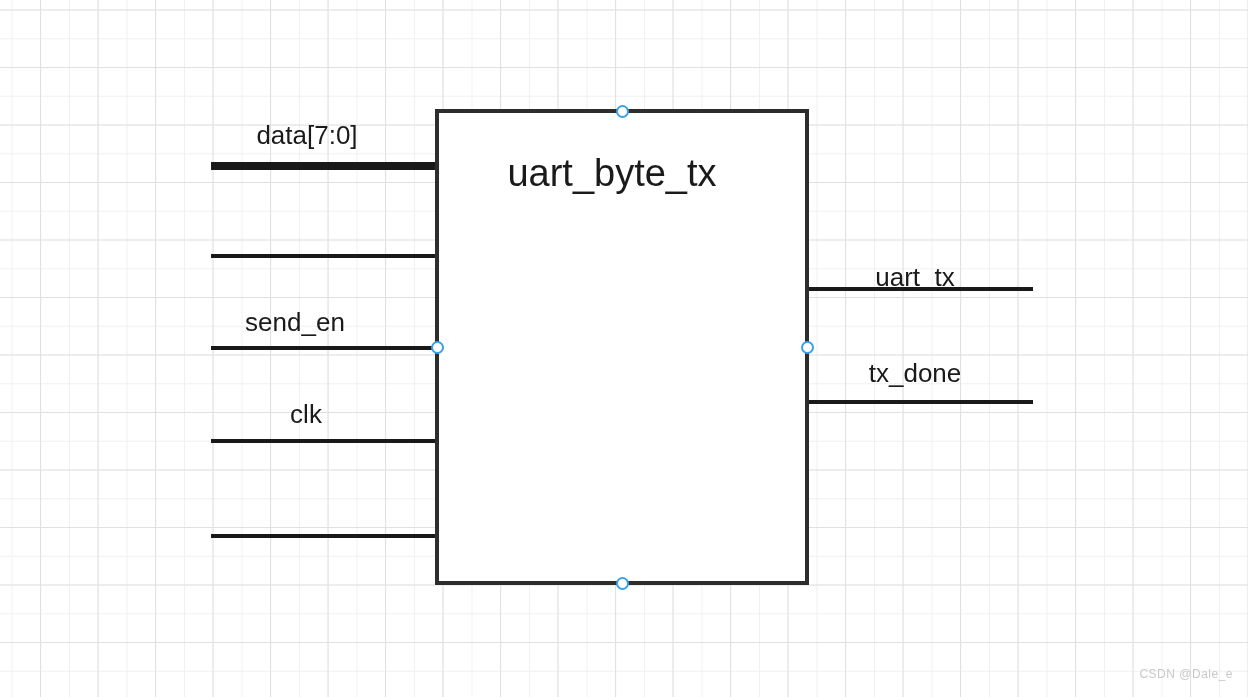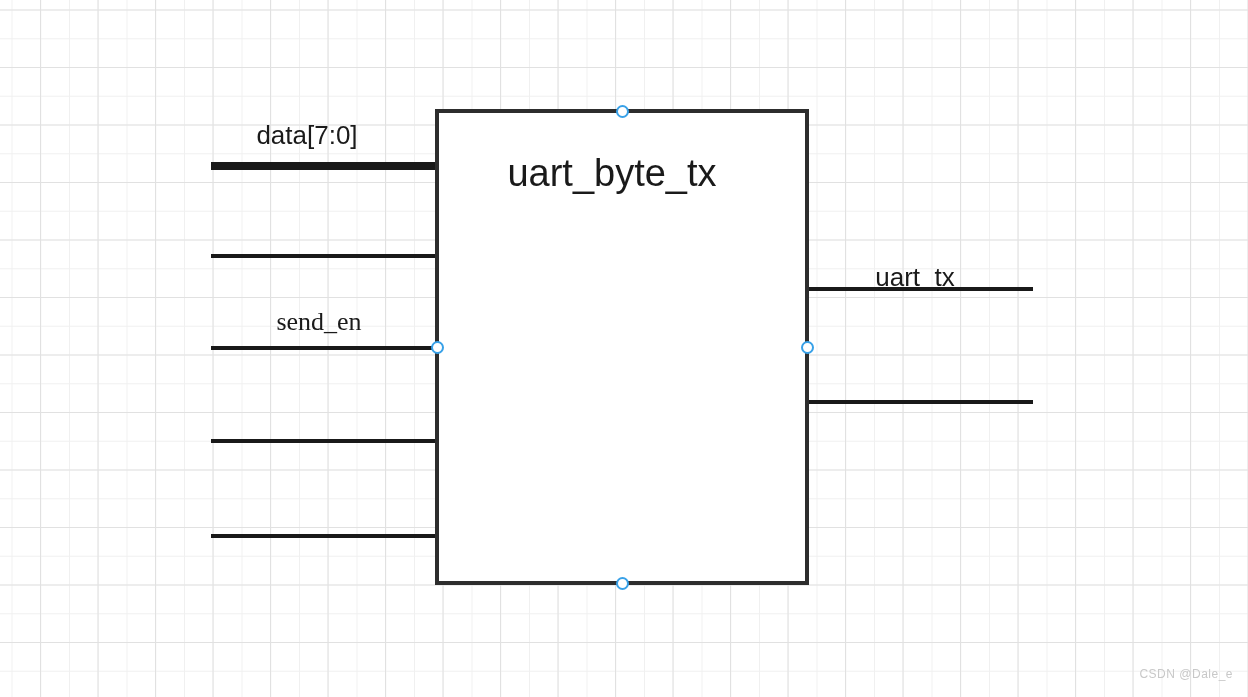--- a/index.html
+++ b/index.html
@@ -83,23 +83,25 @@
   <div class="wire" style="left:211px; top:162px; width:226px; height:8px;"></div>
   <div class="wire" style="left:211px; top:254px; width:226px; height:4px;"></div>
   <div class="wire" style="left:211px; top:346px; width:226px; height:4px;"></div>
   <div class="wire" style="left:211px; top:439px; width:226px; height:4px;"></div>
   <div class="wire" style="left:211px; top:534px; width:226px; height:4px;"></div>
 
   <div class="wire" style="left:807px; top:287px; width:226px; height:4px;"></div>
   <div class="wire" style="left:807px; top:400px; width:226px; height:4px;"></div>
 
   <div class="port-label" style="left:187px; top:120px;">data[7:0]</div>
-  <div class="port-label" style="left:199px; top:307px;font-family:Liberation Serif, serif;">send_en</div>
+  <div class="port-label" style="left:175px; top:307px;">send_en</div>
+  <div class="port-label" style="left:186px; top:399px;">clk</div>
 
   <div class="port-label" style="left:795px; top:246px;margin-top:16px;">uart_tx</div>
+  <div class="port-label" style="left:795px; top:358px;">tx_done</div>
 
   <div class="module-box"></div>
   <div class="module-title">uart_byte_tx</div>
 
   <div class="handle" style="left:615.5px; top:104.5px;"></div>
   <div class="handle" style="left:615.5px; top:576.5px;"></div>
   <div class="handle" style="left:430.5px; top:340.5px;"></div>
   <div class="handle" style="left:800.5px; top:340.5px;"></div>
 
   <div class="watermark">CSDN @Dale_e</div>

